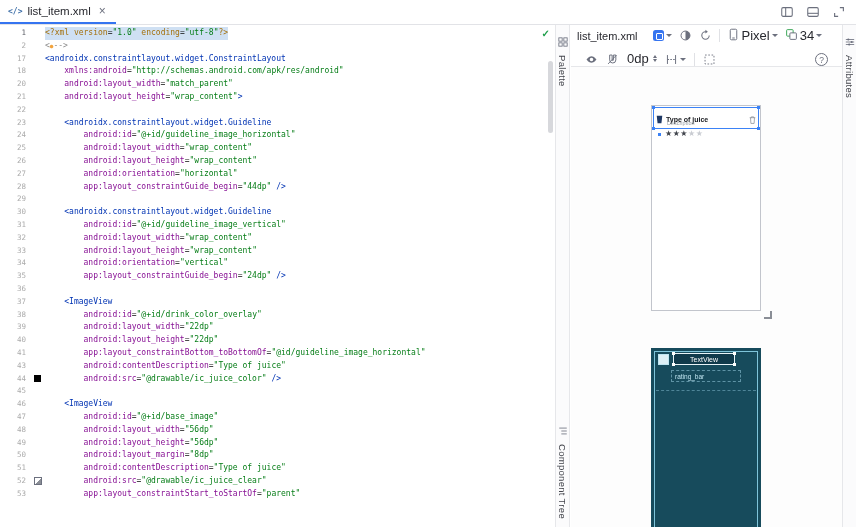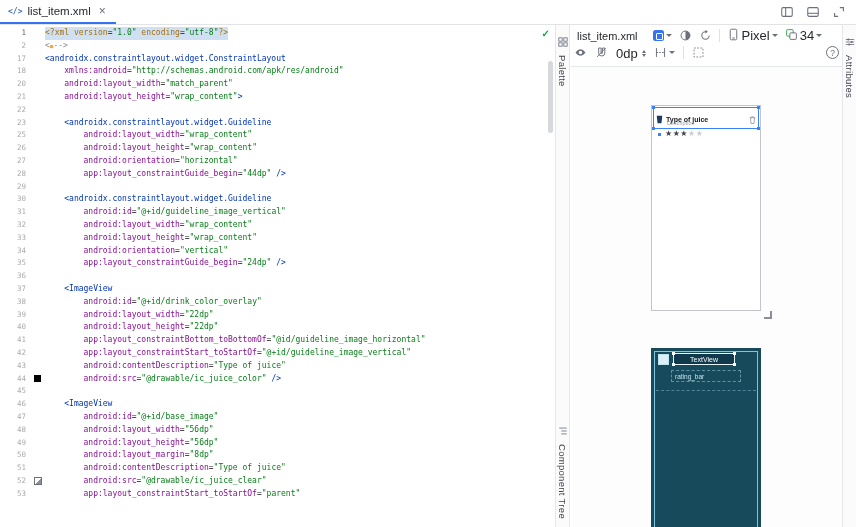--- a/index.html
+++ b/index.html
@@ -48,21 +48,21 @@
              background:#FBFBFC; border-right:1px solid #E6E7EA; }
   .stripeR { position:absolute; right:0; top:25px; width:14px; height:502px;
              background:#FBFBFC; border-left:1px solid #E6E7EA; }
   .stripe-group { position:absolute; left:0; width:100%; display:flex; flex-direction:column;
                   align-items:center; gap:4px; }
   .vlabel { writing-mode:vertical-rl; font-size:9.5px; color:#43454C; letter-spacing:.3px; }
 
   
   .design { position:absolute; left:571px; top:25px; width:271px; height:502px; background:#fff; }
   .d-row1 { height:21px; display:flex; align-items:center; padding:0 6px; gap:7px; }
-  .d-row2 { height:21px; display:flex; align-items:flex-start; padding:0 3px; gap:8px;
+  .d-row2 { height:21px; display:flex; align-items:flex-end; padding:0 14px; gap:8px;
             border-bottom:1px solid #E6E7EA; }
   .d-file { font-size:11px; color:#27282E; margin-right:8px; }
   .tb-btn { display:flex; align-items:center; gap:2px; cursor:pointer; }
   .blue-sq { position:relative; width:11px; height:11px; background:#3574F0; border-radius:2.5px; }
   .blue-sq::after { content:""; position:absolute; left:3px; top:3px; width:5px; height:5px;
                     border:1px solid #fff; border-radius:1px; }
   .chev { width:0; height:0; border-left:3px solid transparent; border-right:3px solid transparent;
           border-top:3.5px solid #6C707E; }
   .chev-up { width:0; height:0; border-left:2.5px solid transparent; border-right:2.5px solid transparent;
              border-bottom:3px solid #6C707E; }
@@ -176,20 +176,25 @@
           <span class="ln">22</span>
           <span class="gi"></span>
           <span class="ct"></span>
         </div>
         <div class="cl">
           <span class="ln">23</span>
           <span class="gi"></span>
           <span class="ct">    <span class="tk-t">&lt;androidx.constraintlayout.widget.Guideline</span></span>
         </div>
         <div class="cl">
+          <span class="ln">24</span>
+          <span class="gi"></span>
+          <span class="ct">        <span class="tk-a">android:id</span><span class="tk-p">=</span><span class="tk-v">"@+id/guideline_image_horizontal"</span></span>
+        </div>
+        <div class="cl">
           <span class="ln">25</span>
           <span class="gi"></span>
           <span class="ct">        <span class="tk-a">android:layout_width</span><span class="tk-p">=</span><span class="tk-v">"wrap_content"</span></span>
         </div>
         <div class="cl">
           <span class="ln">26</span>
           <span class="gi"></span>
           <span class="ct">        <span class="tk-a">android:layout_height</span><span class="tk-p">=</span><span class="tk-v">"wrap_content"</span></span>
         </div>
         <div class="cl">
@@ -259,25 +264,20 @@
         </div>
         <div class="cl">
           <span class="ln">40</span>
           <span class="gi"></span>
           <span class="ct">        <span class="tk-a">android:layout_height</span><span class="tk-p">=</span><span class="tk-v">"22dp"</span></span>
         </div>
         <div class="cl">
           <span class="ln">41</span>
           <span class="gi"></span>
           <span class="ct">        <span class="tk-a">app:layout_constraintBottom_toBottomOf</span><span class="tk-p">=</span><span class="tk-v">"@id/guideline_image_horizontal"</span></span>
-        </div>
-        <div class="cl">
-          <span class="ln">42</span>
-          <span class="gi"></span>
-          <span class="ct">        <span class="tk-a">app:layout_constraintStart_toStartOf</span><span class="tk-p">=</span><span class="tk-v">"@+id/guideline_image_vertical"</span></span>
         </div>
         <div class="cl">
           <span class="ln">43</span>
           <span class="gi"></span>
           <span class="ct">        <span class="tk-a">android:contentDescription</span><span class="tk-p">=</span><span class="tk-v">"Type of juice"</span></span>
         </div>
         <div class="cl">
           <span class="ln">44</span>
           <span class="gi">
             <span class="gic swatch"></span>

